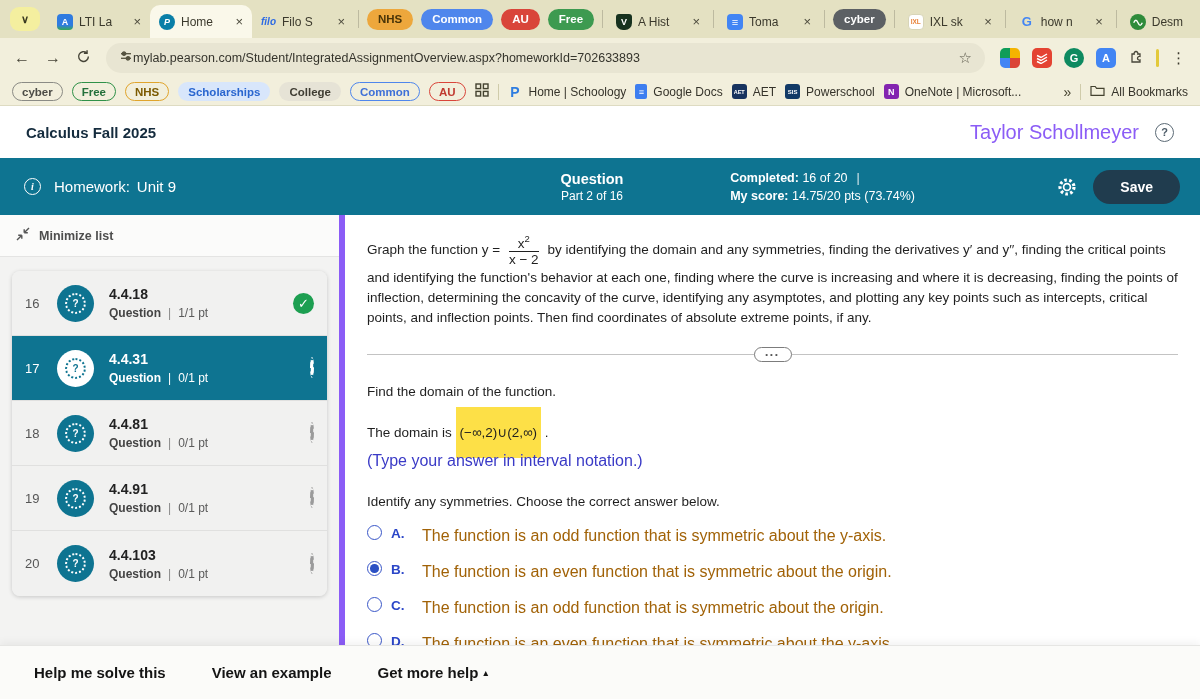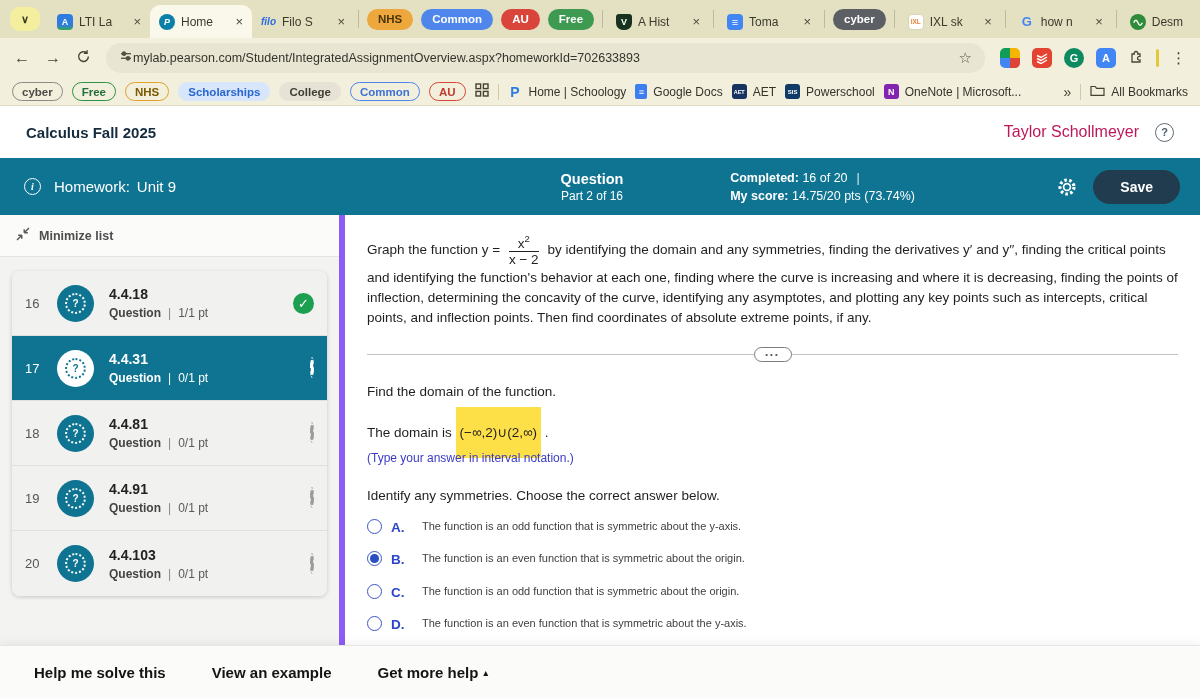--- a/index.html
+++ b/index.html
@@ -62,21 +62,21 @@
   .bi-aet{background:#17335f;font-size:5.5px;letter-spacing:0}
   .bi-sis{background:#123a66;font-size:6px}
   .bi-onenote{background:#8324b0;font-size:9px}
   .boverflow{margin-left:auto;font-size:14px;color:#44422f;cursor:pointer}
   .bdiv{width:1px;height:16px;background:#cfcbaa;flex:none}
 
   
   .pagehdr{height:52px;display:flex;align-items:center;justify-content:space-between;padding:0 26px;background:#fff}
   .course{font-size:15px;font-weight:bold;color:#152c3e}
   .userwrap{display:flex;align-items:center;gap:16px}
-  .username{font-size:16px;color:#be185d}
+  .username{font-size:20px;color:#8b5cf6}
   .helpc{width:19px;height:19px;border-radius:50%;border:1.5px solid #5c6b76;color:#4b5a66;font-size:11px;font-weight:bold;display:flex;align-items:center;justify-content:center;cursor:pointer}
 
   
   .assignbar{height:57px;background:#0e7491;position:relative;display:flex;align-items:center;color:#fff;padding:0 24px}
   .infoc{width:17px;height:17px;border-radius:50%;border:1.4px solid #fff;display:flex;align-items:center;justify-content:center;font-size:10px;font-weight:bold;margin-right:13px;flex:none;font-family:"Liberation Serif",serif;font-style:italic}
   .hwlabel{font-size:15px}
   .hwname{font-size:15px;font-weight:normal;margin-left:7px}
   .acenter{position:absolute;left:452px;width:280px;text-align:center}
   .q1{font-size:14.5px;font-weight:bold}
   .q2{font-size:12px;margin-top:2px}
@@ -112,28 +112,28 @@
 
   .main{flex:1;padding:19px 22px 0;font-size:13.5px;color:#1f1f1f;line-height:1.5;background:#fff;min-width:0}
   .frac{display:inline-block;vertical-align:middle;text-align:center;margin:0 5px;line-height:1.15}
   .fnum{display:block;border-bottom:1px solid #1f1f1f;padding:0 3px}
   .frac sup{font-size:9.5px}
   .qdiv{position:relative;border-top:1px solid #c3c3c3;margin:26px 0 0}
   .dotpill{position:absolute;left:50%;top:-8px;transform:translateX(-50%);width:38px;height:15px;border:1px solid #7c7c7c;border-radius:9px;background:#fff;display:flex;align-items:center;justify-content:center;font-size:8px;letter-spacing:2px;color:#555;cursor:pointer}
   .finddom{margin-top:27px}
   .domline{margin-top:20px}
   .domans{background:#fde047;padding:18px 4px;cursor:text}
-  .hint{color:#3a3ac6;margin-top:6px;font-size:12px}
+  .hint{color:#3a3ac6;margin-top:6px;font-size:16px}
   .symp{margin-top:19px}
   .opts{margin-top:12px}
   .opt{display:flex;align-items:flex-start;gap:9px;margin:12px 0;cursor:pointer}
   .radio{width:15px;height:15px;border-radius:50%;border:1.6px solid #3a57c8;flex:none;position:relative;margin-top:1px;background:#fff}
   .radio.on::after{content:"";position:absolute;inset:2.2px;background:#2b50c4;border-radius:50%}
   .olet{color:#2b46c8;font-weight:bold;min-width:22px;font-size:13.5px;flex:none}
-  .otext{font-size:11px;color:#404040}
+  .otext{font-size:16px;color:#a16207}
 
   
   .footer{height:54px;background:#fbfbf9;border-top:1px solid #e6e6e4;box-shadow:0 -3px 8px rgba(0,0,0,.05);display:flex;align-items:center;padding:0 34px;position:relative;z-index:2}
   .flink{font-size:15px;font-weight:bold;color:#141414;margin-right:46px;cursor:pointer;display:flex;align-items:center;gap:5px}
   .farrow{font-size:9px}
   .fbtns{margin-left:auto;display:flex;align-items:center;gap:26px}
   .clearbtn{border:1.6px solid #25384a;border-radius:19px;padding:8px 24px;font-size:14.5px;font-weight:bold;color:#1d3040;background:#fff;cursor:pointer}
   .finalbtn{background:#b53f97;border-radius:19px;padding:9.5px 24px;font-size:14.5px;font-weight:bold;color:#fff;border:none;cursor:pointer}
 </style>
 </head>

